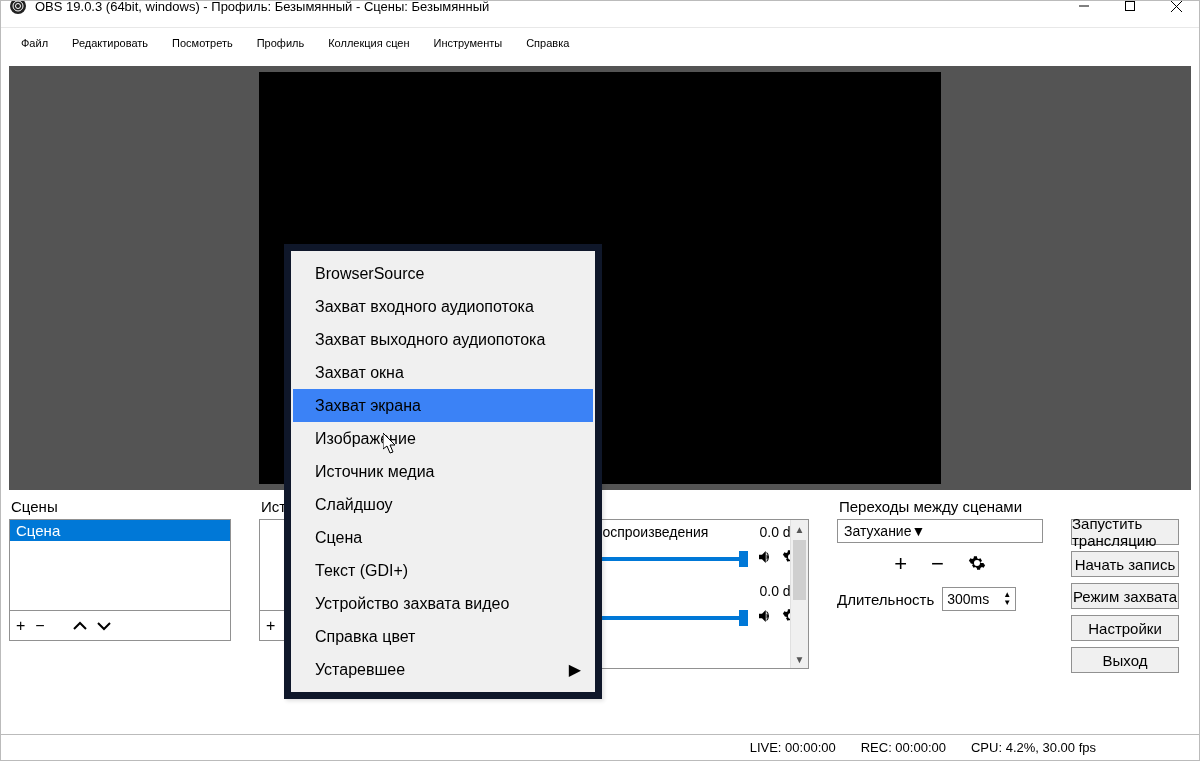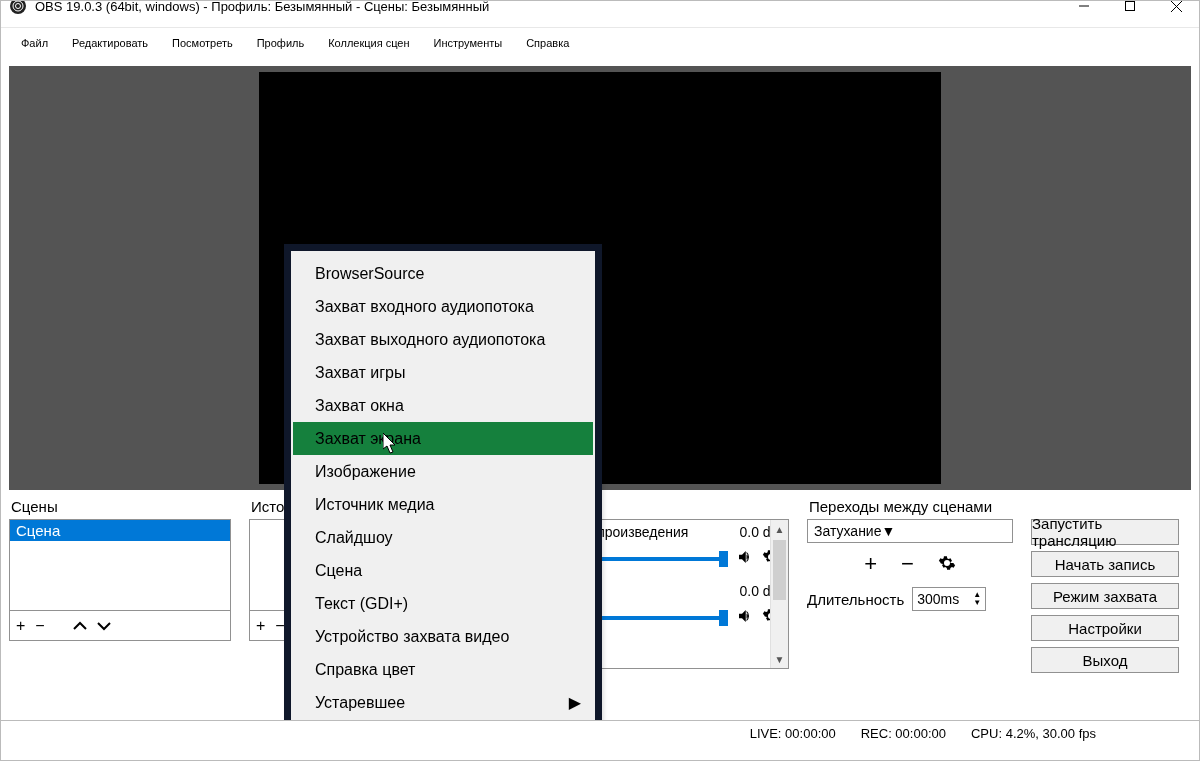--- a/index.html
+++ b/index.html
@@ -24,21 +24,21 @@
 
   
   .menubar { display:flex; gap:0; height:30px; align-items:center; padding:0 8px; border-bottom:1px solid transparent; }
   .menubar .menu-item { padding:4px 12px; font-size:11px; }
 
   
   .preview-wrap { background:#545454; height:424px; margin:8px 8px 4px 8px; position:relative; display:flex; align-items:center; justify-content:center; }
   .preview-black { background:#000; width:682px; height:412px; margin-top:6px; margin-bottom:6px;}
 
   
-  .panels-row { display:flex; gap:6px; padding:0 8px; align-items:flex-start; position:relative; }
+  .panels-row { display:flex; gap:16px; padding:0 8px; align-items:flex-start; position:relative; }
   .panel { display:flex; flex-direction:column; margin-right:12px; }
   .panel-label { font-size:15px; color:#000; margin:4px 0 4px 2px; }
   .list-box { border:1px solid #919191; background:#fff; height:122px; position:relative; display:flex; flex-direction:column; }
   .list-items { flex:1; overflow:hidden; }
   .list-item.selected { background:#0078d7; color:#fff; padding:2px 6px; font-size:15px;}
   .list-toolbar { display:flex; align-items:center; gap:10px; height:30px; padding:0 6px; border-top:1px solid #919191;}
   .list-toolbar .tb-icn { font-size:16px; line-height:1; }
 
   .scenes-panel { width:222px; }
   .sources-panel { width:222px; }
@@ -62,28 +62,28 @@
   
   .trans-select { border:1px solid #919191; height:24px; display:flex; align-items:center; padding:0 6px; font-size:14px; justify-content:flex-start;}
   .trans-icons { display:flex; align-items:center; justify-content:center; gap:24px; margin-top:8px;}
   .duration-row { display:flex; align-items:center; gap:8px; margin-top:10px;}
   .spinbox { border:1px solid #919191; width:74px; height:24px; display:flex; align-items:center; padding:0 4px; font-size:14px; justify-content:space-between;}
 
   
   .ctrl-btn { border:1px solid #919191; background:#f0f0f0; height:26px; display:flex; align-items:center; justify-content:center; font-size:15px; margin-bottom:6px;}
 
   
-  .statusbar { position:absolute; left:0; right:0; bottom:14px; height:26px; border-top:1px solid #bbb; background:#fff; display:flex; align-items:center; font-size:13px;}
+  .statusbar { position:absolute; left:0; right:0; bottom:0; height:26px; border-top:1px solid #bbb; background:#fff; display:flex; align-items:center; font-size:13px;}
   .statusbar .cell { padding:0 12px; border-right:1px solid transparent;}
   .statusbar .spacer { flex:1; }
 
   
   .ctx-menu { position:absolute; left:283px; top:243px; width:318px; background:#f0f0f0; border:7px solid #0f172a; box-shadow:2px 2px 4px rgba(0,0,0,.12); padding:6px 2px;}
   .ctx-item { height:33px; display:flex; align-items:center; padding:0 22px; font-size:16px; position:relative;}
-  .ctx-item.sel { background:#15803d; }
+  .ctx-item.sel { background:#3b82f6; }
   .ctx-item .arrow-right { position:absolute; right:12px; }
 
   
   .cursor { position:absolute; left:382px; top:432px; pointer-events:none; }
 
   .gear-svg, .speaker-svg { width:18px; height:18px; }
   .big-plus { font-size:22px; font-weight:500; }
 </style>
 </head>
 <body>
@@ -251,21 +251,20 @@
     <div class="ctrl-btn">Настройки</div>
     <div class="ctrl-btn">Выход</div>
   </div>
 
 </div>
 
 <div class="ctx-menu">
   <div class="ctx-item">BrowserSource</div>
   <div class="ctx-item">Захват входного аудиопотока</div>
   <div class="ctx-item">Захват выходного аудиопотока</div>
-  <div class="ctx-item">Захват игры</div>
   <div class="ctx-item">Захват окна</div>
   <div class="ctx-item sel">Захват экрана</div>
   <div class="ctx-item">Изображение</div>
   <div class="ctx-item">Источник медиа</div>
   <div class="ctx-item">Слайдшоу</div>
   <div class="ctx-item">Сцена</div>
   <div class="ctx-item">Текст (GDI+)</div>
   <div class="ctx-item">Устройство захвата видео</div>
   <div class="ctx-item">Справка цвет</div>
   <div class="ctx-item">

